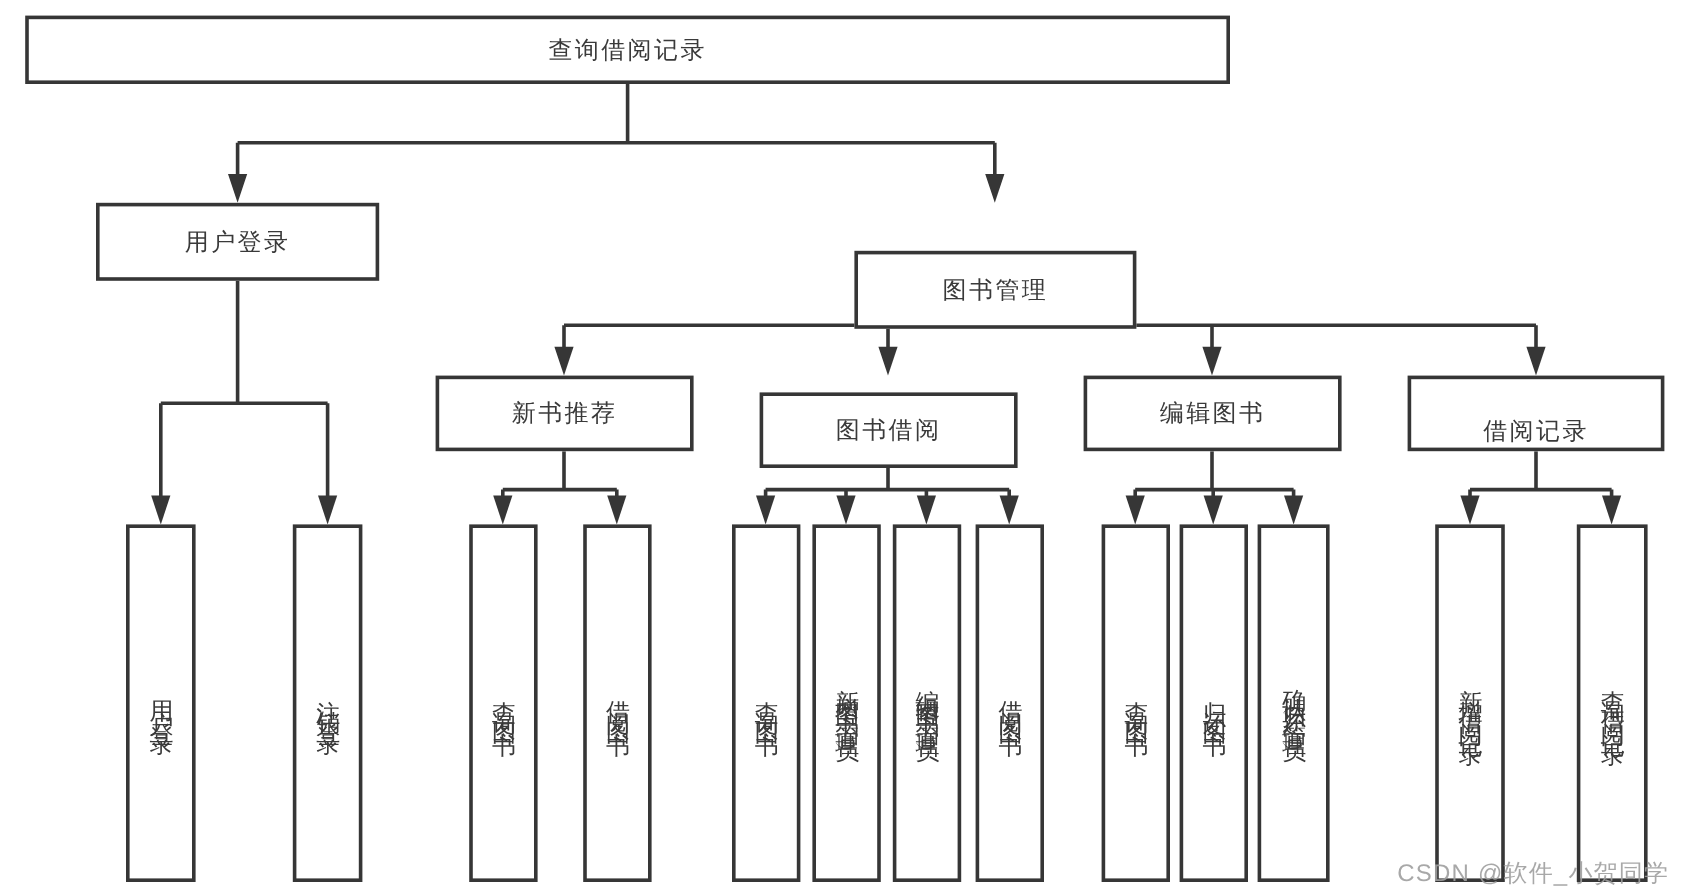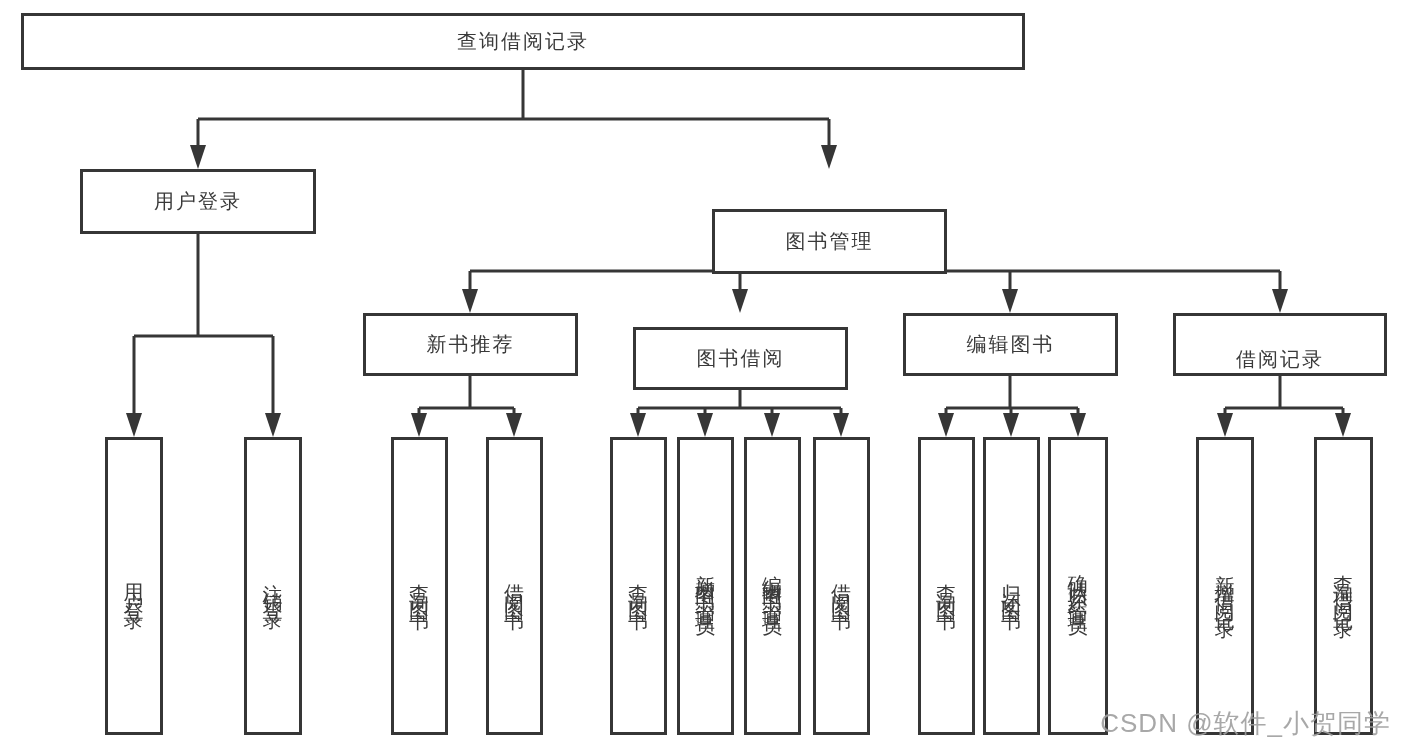--- a/index.html
+++ b/index.html
@@ -53,21 +53,21 @@
   #lf-bb-3 { left: 813px;  width: 57px; }
   #lf-cb-0 { left: 918px;  width: 57px; }
   #lf-cb-1 { left: 983px;  width: 57px; }
   #lf-cb-2 { left: 1048px; width: 60px; }
   #lf-br-0 { left: 1196px; width: 58px; }
   #lf-br-1 { left: 1314px; width: 59px; }
   .watermark {
     position: absolute;
     right: 14px;
     bottom: 6px;
-    font-size: 26px;
+    font-size: 20px;
     color: rgba(158,158,158,0.9);
     letter-spacing: 1px;
     z-index: 5;
     white-space: nowrap;
   }
 </style>
 </head>
 <body>
 
 <div class="canvas">

